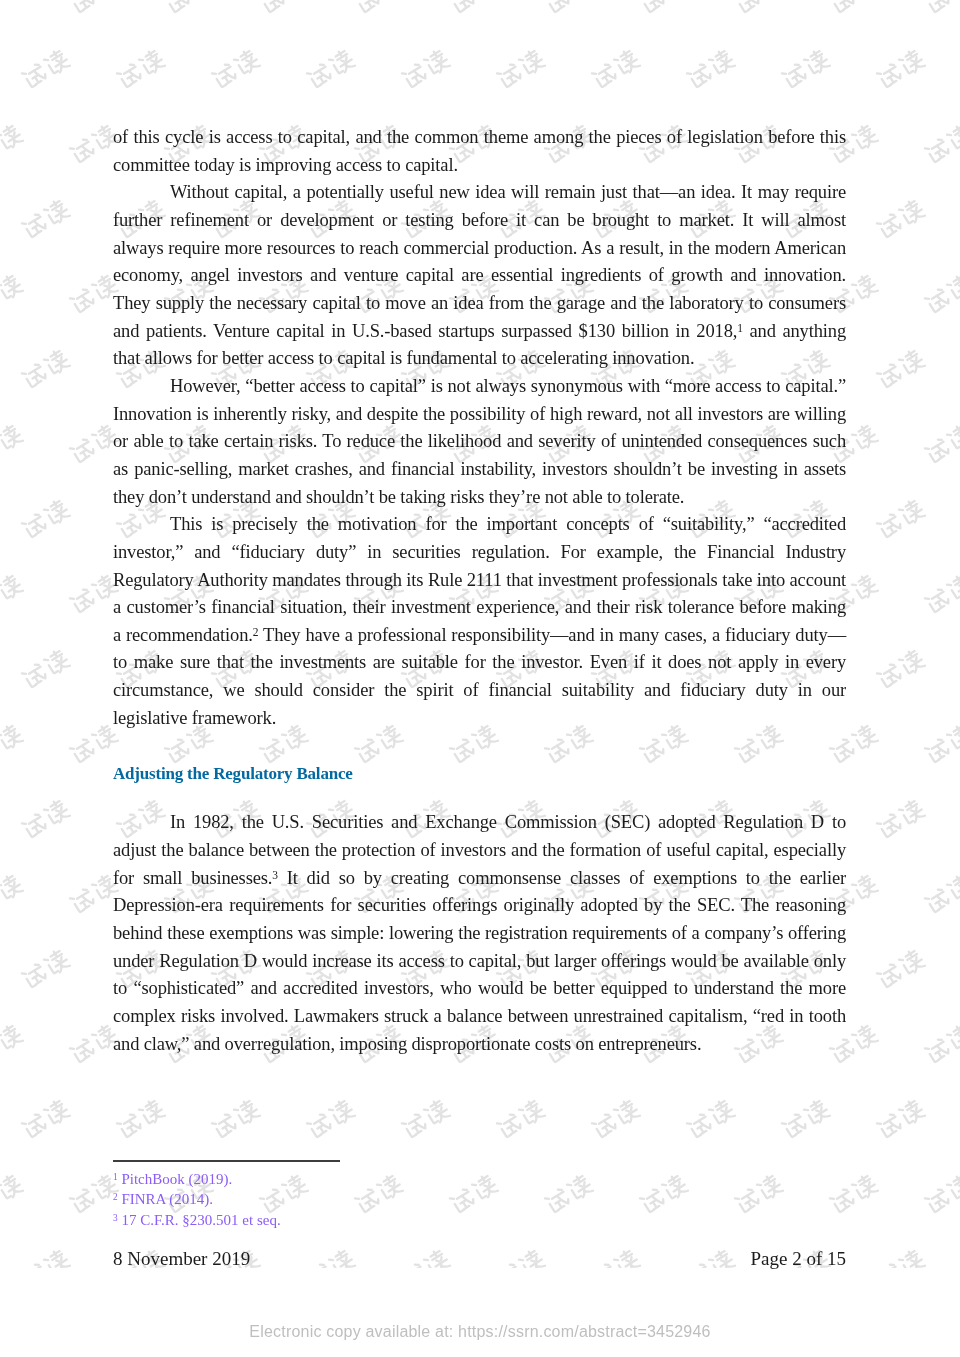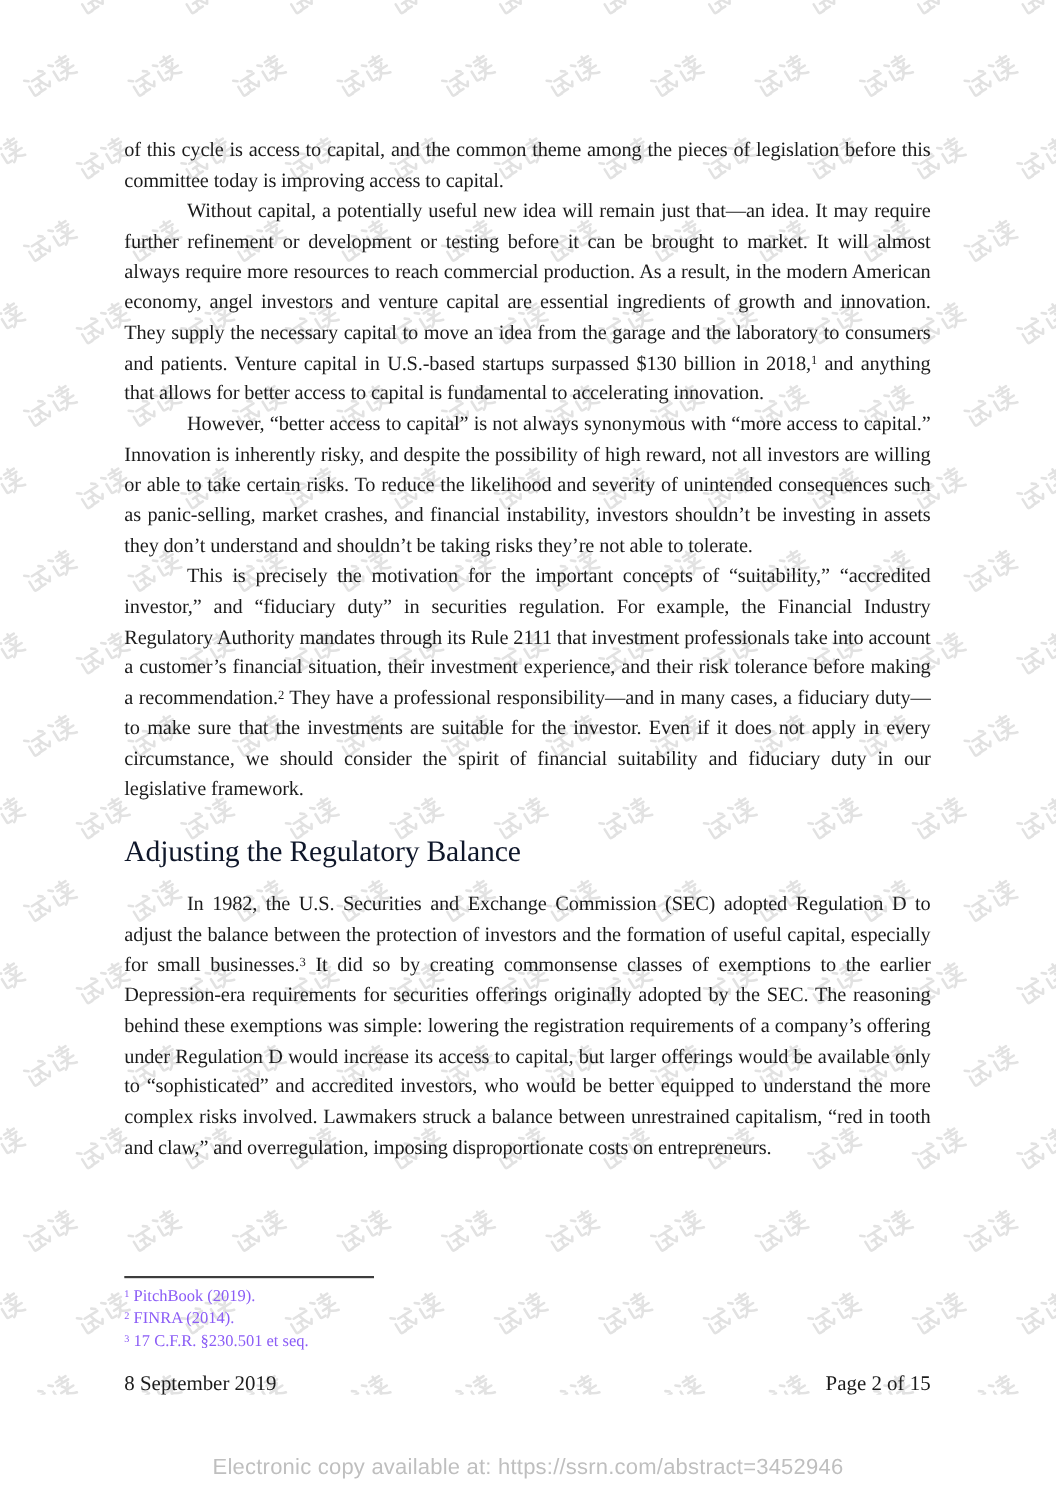--- a/index.html
+++ b/index.html
@@ -44,24 +44,24 @@
   p.para.indent { text-indent: 57px; }
   p.para sup, .footnote sup {
     font-size: 0.62em;
     line-height: 0;
     position: relative;
     top: -0.42em;
     vertical-align: baseline;
   }
   h1.section-heading {
     margin: 27px 0 20px 0;
-    font-size: 27px;
+    font-size: 17px;
     line-height: 30px;
-    font-weight: normal;
-    color: #0f172a;
+    font-weight: bold;
+    color: #0369a1;
     letter-spacing: -0.2px;
   }
   
   .footnote-area {
     position: absolute;
     left: 113px; top: 1160px;
     width: 733px;
     z-index: 1;
   }
   .fn-rule {
@@ -86,21 +86,21 @@
   }
   .footer-left  { position: absolute; left: 0; top: 0; }
   .footer-center{ position: absolute; left: 0; right: 0; top: 0; text-align: center; line-height: 25px; }
   .footer-right { position: absolute; right: 0; top: 0; }
   
   .ssrn {
     position: absolute;
     left: 0; right: 0; top: 1323px;
     text-align: center;
     font-family: "Liberation Sans", sans-serif;
-    font-size: 20px;
+    font-size: 16px;
     color: #bfbfbf;
     z-index: 1;
     letter-spacing: 0.2px;
   }
 </style>
 </head>
 <body>
 
 <svg width="0" height="0" style="position:absolute" aria-hidden="true">
   <symbol id="g-shi" viewBox="0 0 100 100">
@@ -952,21 +952,21 @@
   <div class="footnote-area">
     <div class="fn-rule"></div>
     <div id="footnotes">
         <div class="footnote"><sup>1</sup> PitchBook (2019).</div>
         <div class="footnote"><sup>2</sup> FINRA (2014).</div>
         <div class="footnote"><sup>3</sup> 17 C.F.R. §230.501 et seq.</div>
       </div>
   </div>
 
   <div class="footer">
-    <div class="footer-left">8 September 2019</div>
+    <div class="footer-left">8 November 2019</div>
     <div class="footer-center">
     </div>
     <div class="footer-right">Page 2 of 15</div>
   </div>
 
   <div class="ssrn">Electronic copy available at: https://ssrn.com/abstract=3452946</div>
 
 </div>
 
 </body></html>

